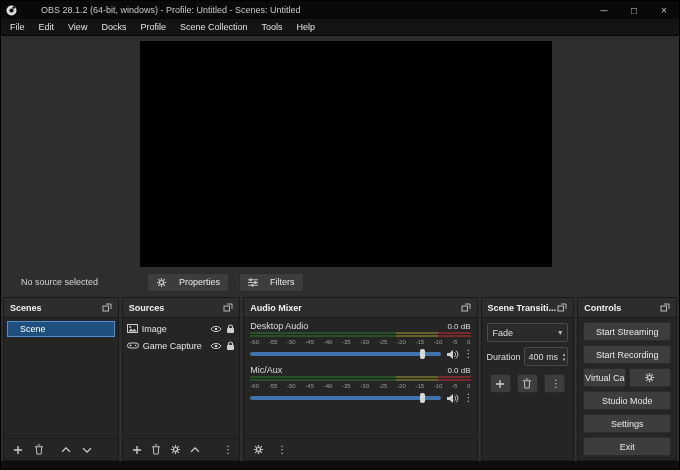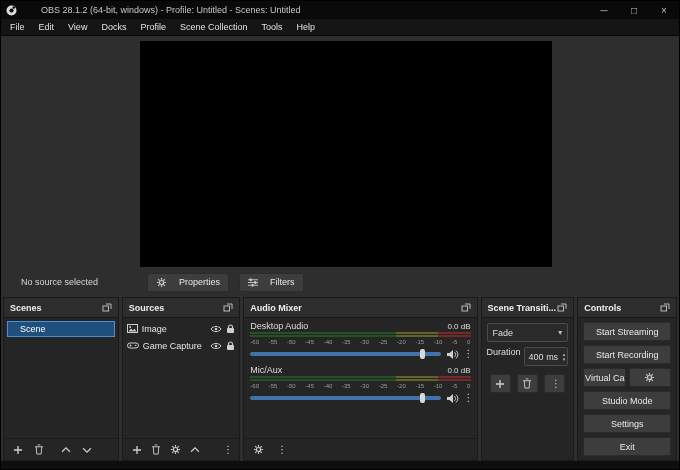--- a/index.html
+++ b/index.html
@@ -51,21 +51,21 @@
   .scale { display:flex; justify-content:space-between; font-size:6px; color:#9c9c9c; line-height:8px; margin-top:1px; }
   .slider-row { display:flex; align-items:center; gap:5px; height:16px; }
   .slider { flex:1; position:relative; height:4px; background:#3f74ab; border-radius:2px; }
   .slider-handle { position:absolute; top:-3px; left:89%; width:5px; height:10px; background:#d9d9d9; border-radius:2px; }
   .dots { color:#cfcfcf; font-size:10px; line-height:10px; width:7px; text-align:center; }
 
   
   .trans-body { padding:5px; }
   .combo { height:19px; background:#2a2a2a; border:1px solid #4b4b4b; border-radius:2px; display:flex; align-items:center; padding:0 5px; }
   .combo-arrow { margin-left:auto; color:#bdbdbd; font-size:8px; }
-  .duration-row { margin-top:5px; display:flex; gap:3px; }
+  .duration-row { margin-top:5px; display:flex; align-items:center; gap:3px; }
   .spinbox { margin-left:auto; width:46px; height:19px; background:#2a2a2a; border:1px solid #4b4b4b; border-radius:2px; display:flex; align-items:center; padding:0 2px 0 4px; }
   .spin-arrows { margin-left:auto; display:flex; flex-direction:column; color:#bdbdbd; font-size:5px; line-height:5px; }
   .trans-btns { margin-top:8px; display:flex; justify-content:center; gap:6px; }
   .icon-btn { width:21px; height:19px; background:#3d3d3d; border:1px solid #2b2b2b; border-radius:2px; display:flex; align-items:center; justify-content:center; }
 
   
   .controls-body { padding:4px 5px; display:flex; flex-direction:column; gap:4px; }
   .ctrl-btn { height:19px; background:#3d3d3d; border:1px solid #2b2b2b; border-radius:2px; color:#e9e9e9; display:flex; align-items:center; justify-content:center; white-space:nowrap; overflow:hidden; }
   .vcam-row { display:flex; gap:3px; }
   .vcam-row .ctrl-btn { flex:1; min-width:0; padding:0 2px; }

